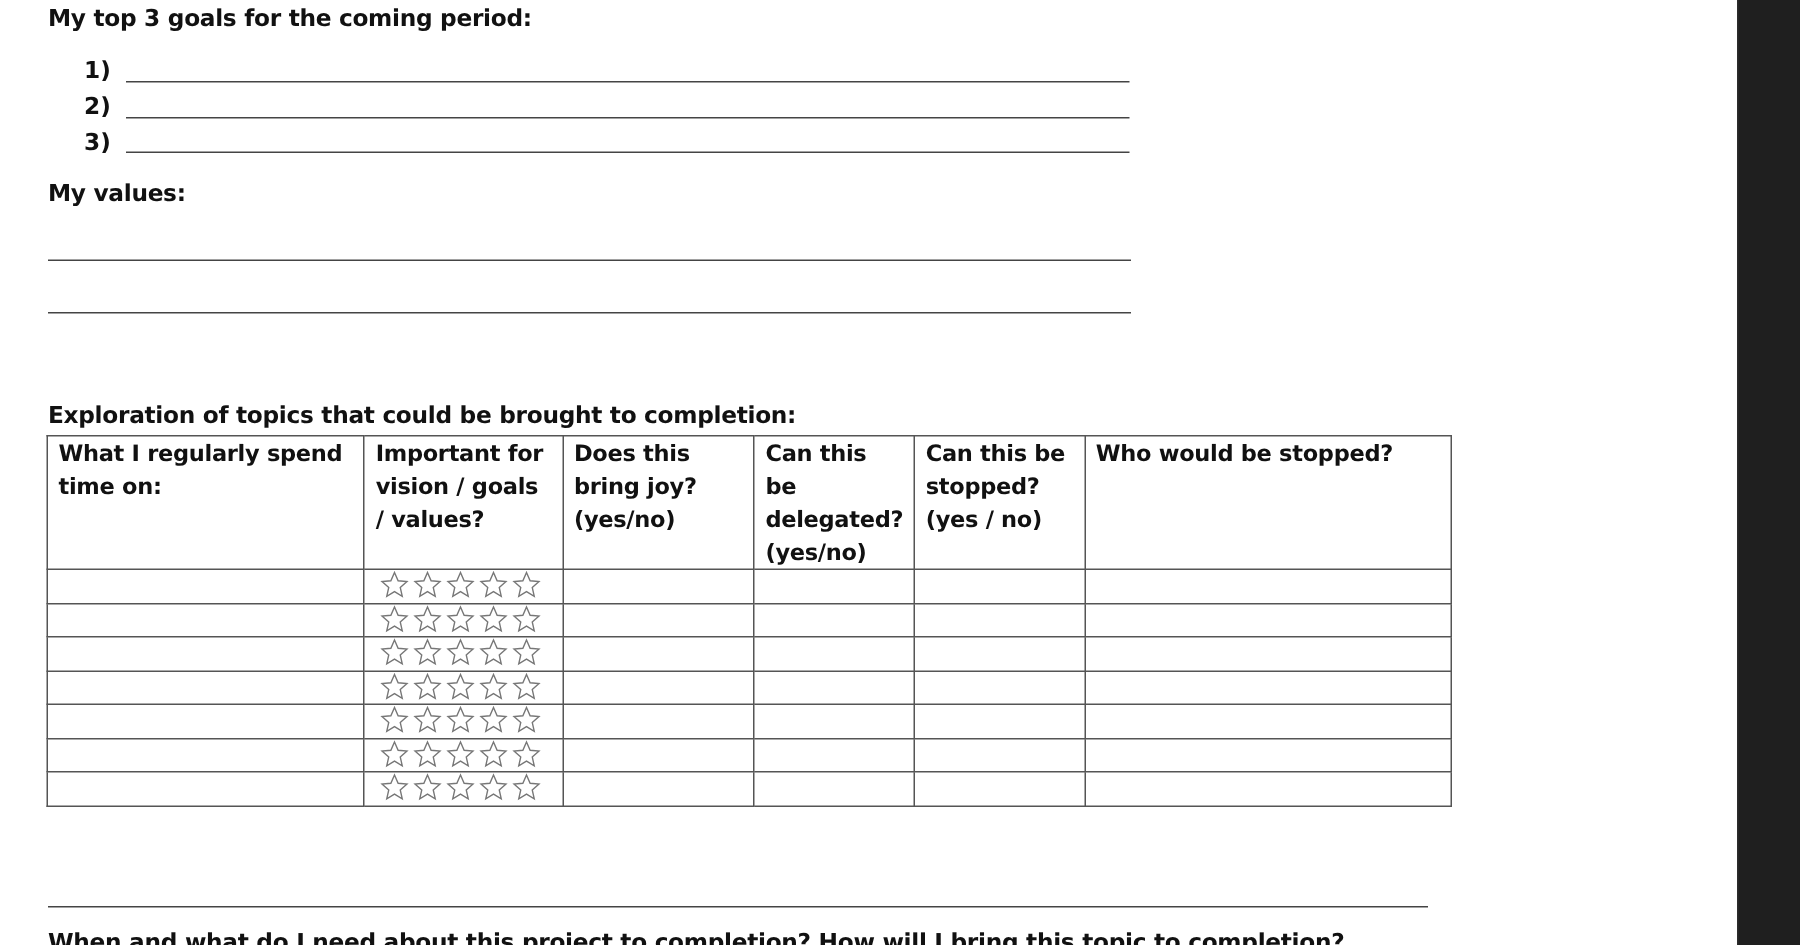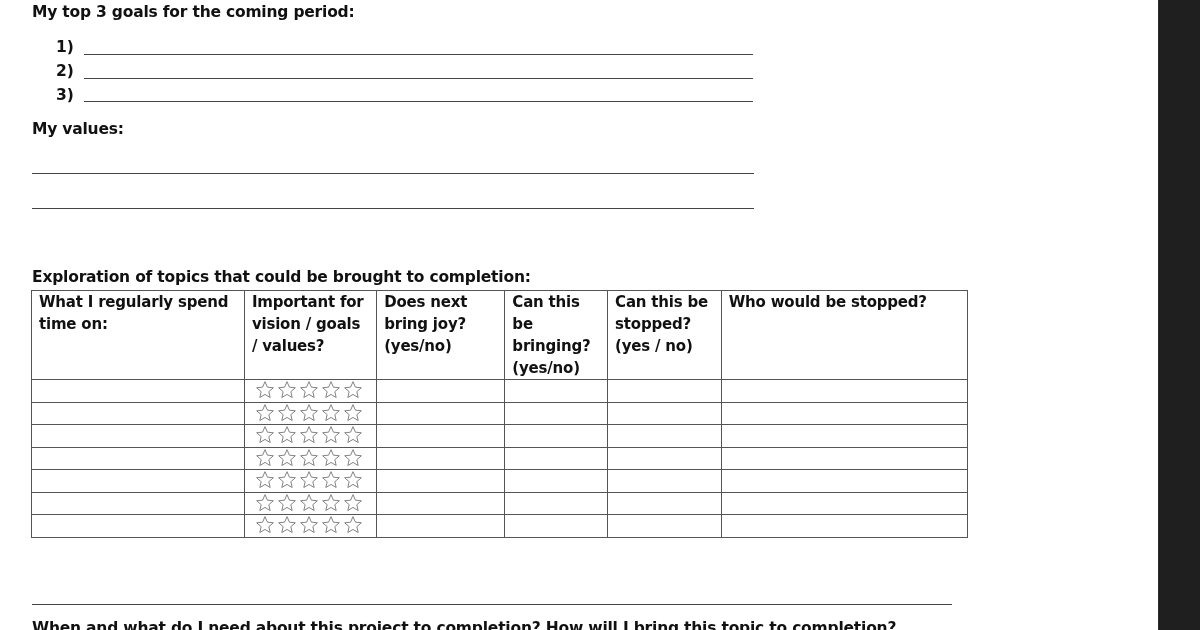--- a/index.html
+++ b/index.html
@@ -45,22 +45,22 @@
         <col style="width:134px">
         <col style="width:139px">
       <col style="width:105px">
         <col style="width:119px">
         <col style="width:283px">
     </colgroup>
     <thead>
       <tr>
         <th>What I regularly spend time on:</th>
         <th>Important for vision / goals / values?</th>
-        <th>Does next bring joy? (yes/no)</th>
-        <th>Can this be bringing? (yes/no)</th>
+        <th>Does this bring joy? (yes/no)</th>
+        <th>Can this be delegated? (yes/no)</th>
         <th>Can this be stopped? (yes / no)</th>
         <th>Who would be stopped?</th>
       </tr>
     </thead>
     <tbody id="grid-body">
         <tr>
           <td></td>
           <td>
             <div class="stars">
               <span class="star"><svg viewBox="0 0 24 24" width="20" height="20">

